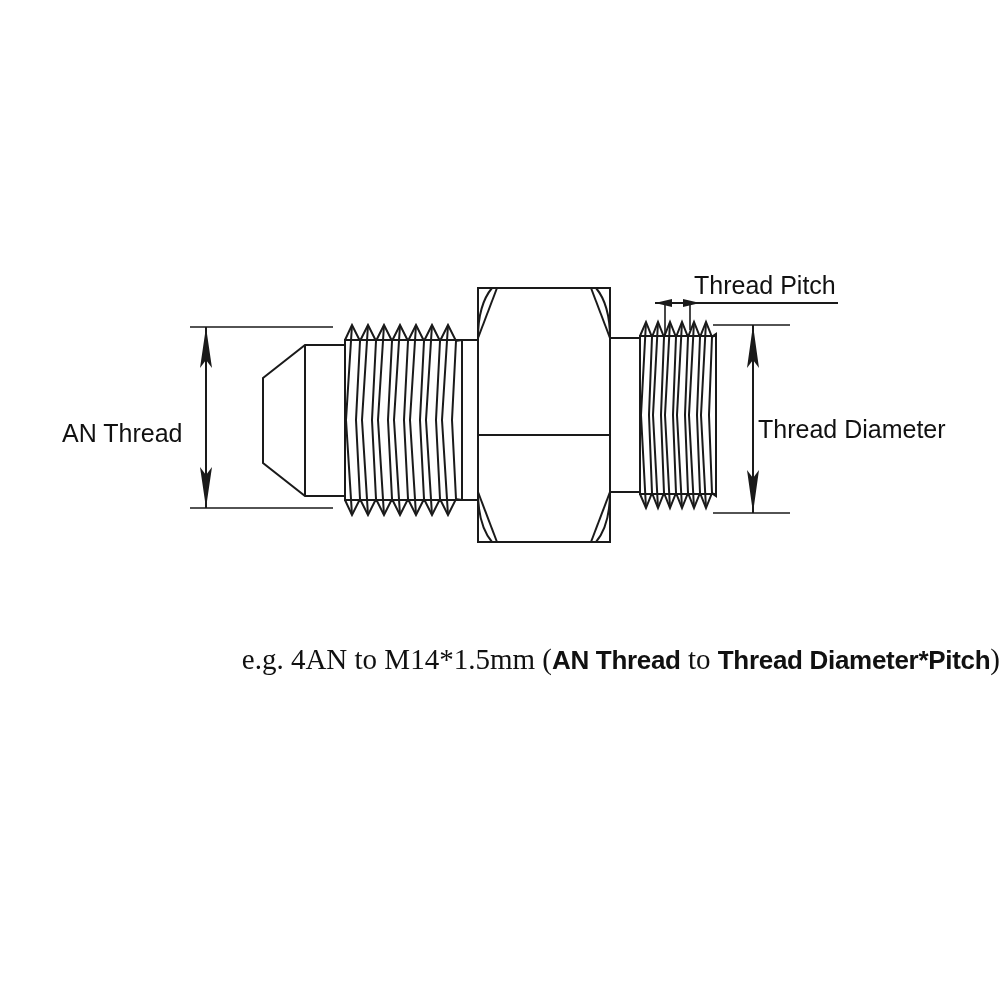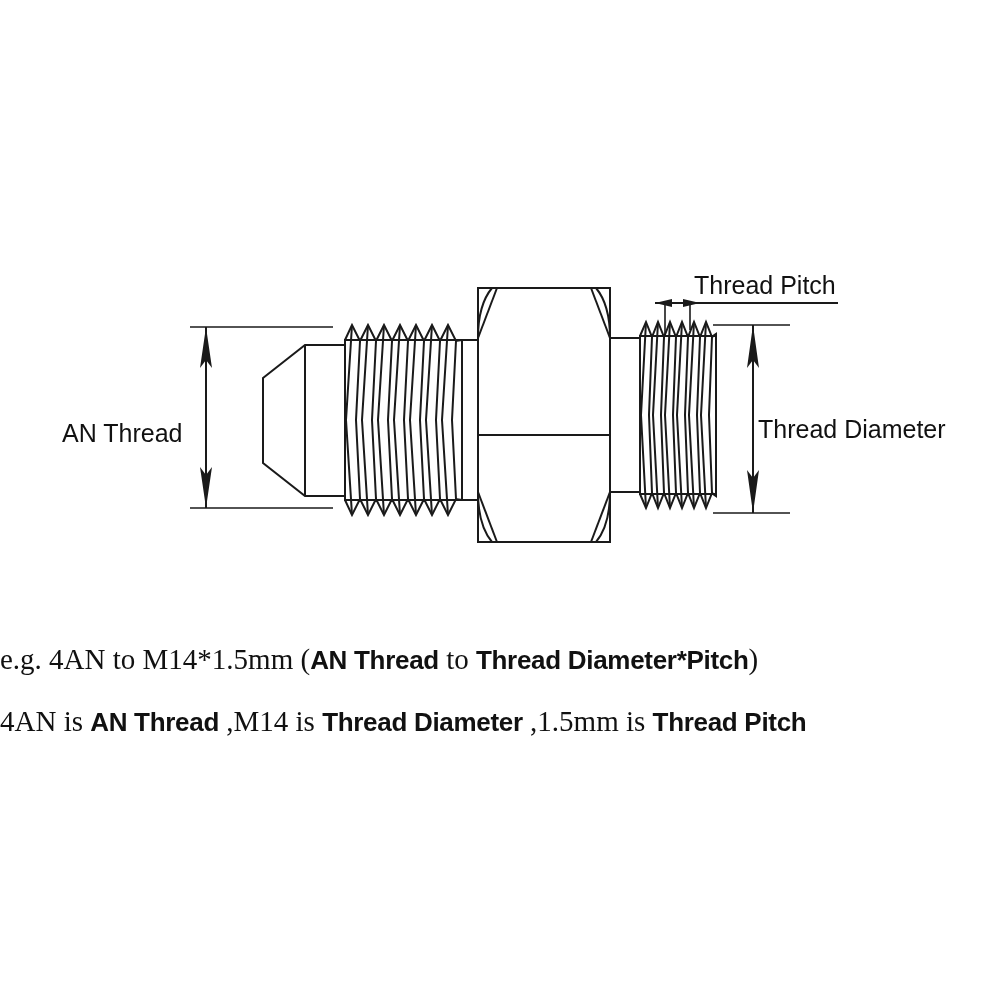--- a/index.html
+++ b/index.html
@@ -56,21 +56,21 @@
   .label-text {
     font-family: "Liberation Sans", sans-serif;
     font-size: 25px;
     fill: #111111;
     font-weight: 400;
   }
   .caption-line {
     position: absolute;
     left: 0;
     width: 1000px;
-    text-align: left;
+    text-align: right;
     white-space: nowrap;
     color: #111111;
   }
   #caption-line-1 { top: 643px; }
   #caption-line-2 { top: 705px; }
   .ser {
     font-family: "Liberation Serif", serif;
     font-size: 29px;
     font-weight: 400;
   }
@@ -205,17 +205,14 @@
       <polygon class="arrow-fill" points="700,303 683,299 683,307"></polygon>
     </g>
     <text class="label-text" x="694" y="294">Thread Pitch</text>
 
   </svg>
 
   <div class="caption-line" id="caption-line-1">
     <span class="ser">e.g. 4AN to M14*1.5mm (</span><span class="bld">AN Thread</span><span class="ser"> to </span><span class="bld">Thread Diameter*Pitch</span><span class="ser">)</span>
   </div>
 
-  <div class="caption-line" id="caption-line-2">
-    <span class="ser">4AN is </span><span class="bld">AN Thread</span><span class="ser"> ,M14 is </span><span class="bld">Thread Diameter</span><span class="ser"> ,1.5mm is </span><span class="bld">Thread Pitch</span>
-  </div>
 
 </div>
 
 </body></html>

